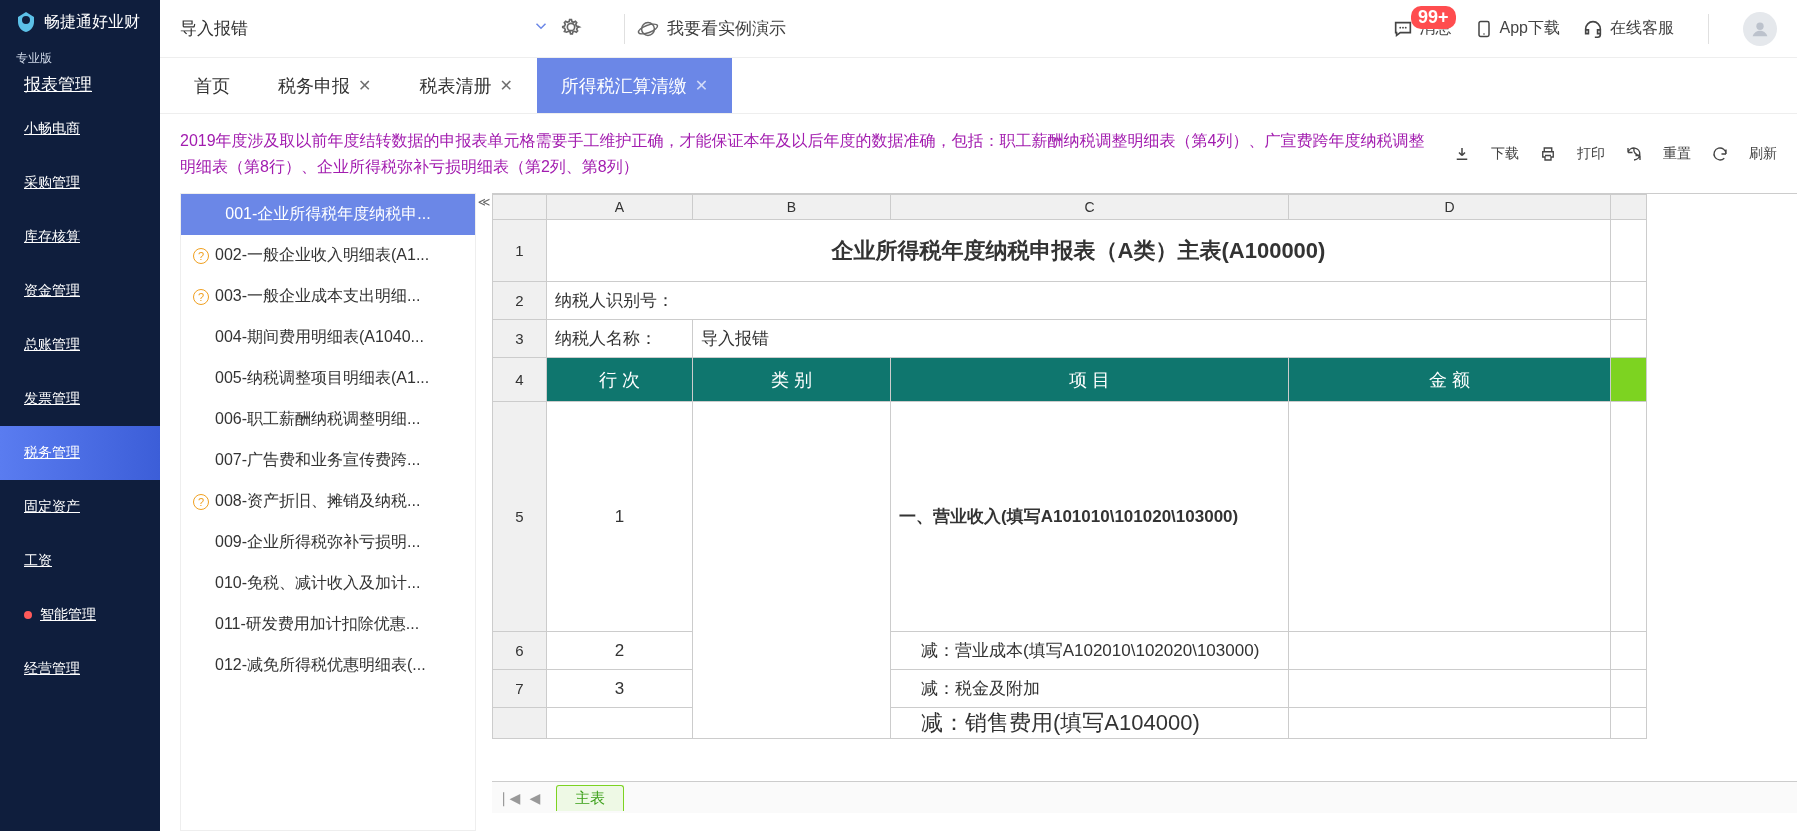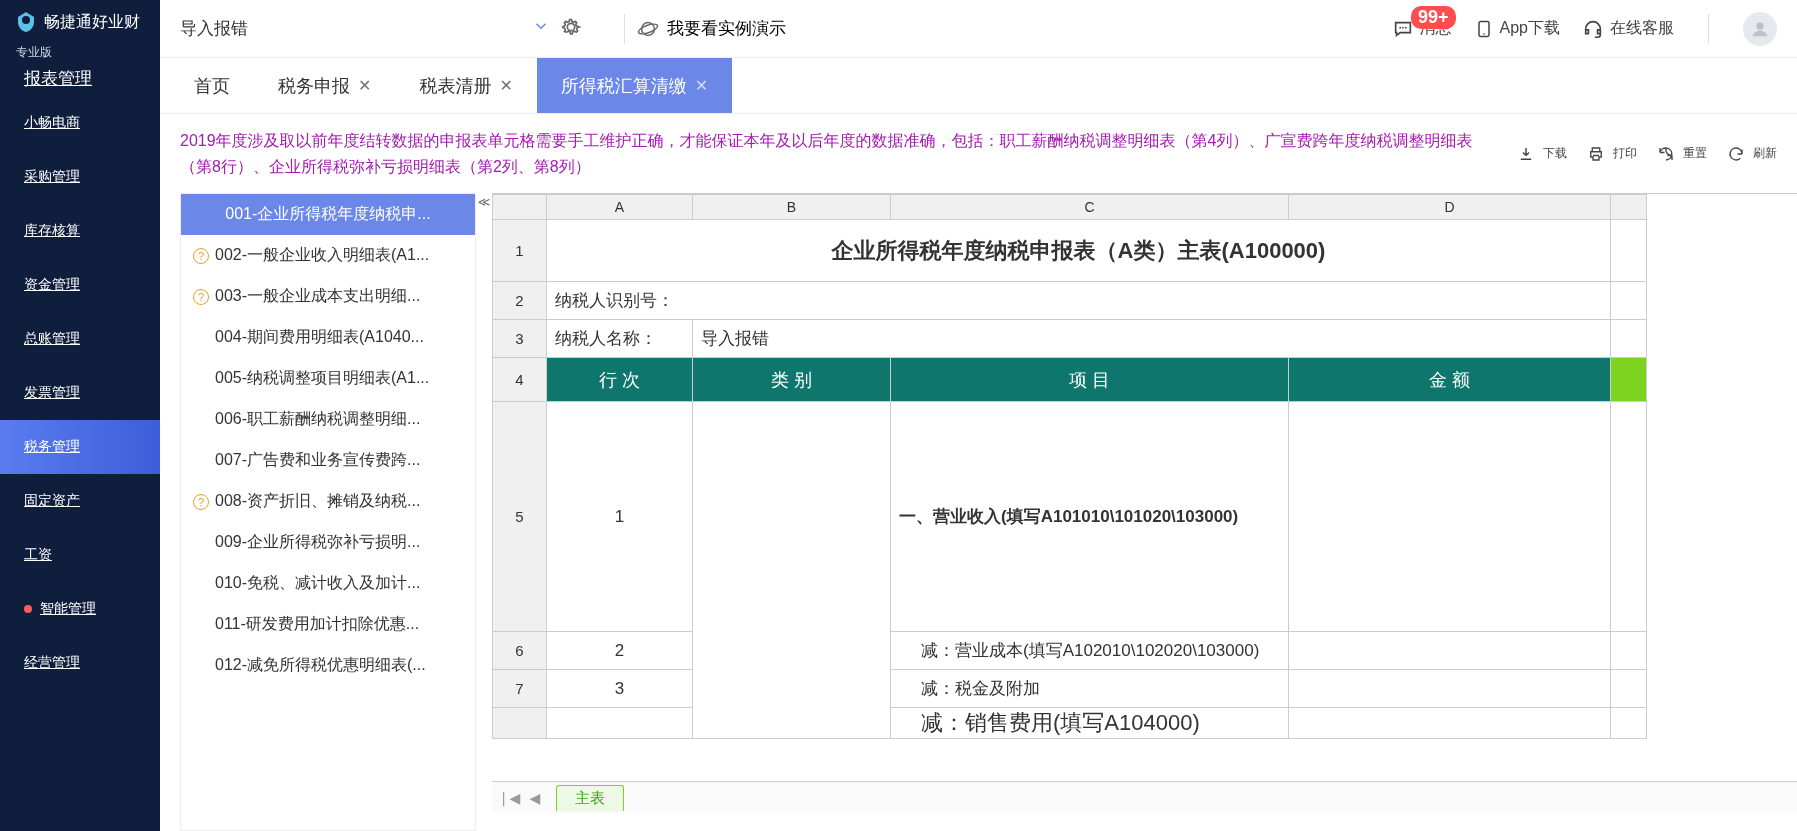--- a/index.html
+++ b/index.html
@@ -4,49 +4,49 @@
 <style>
   * { box-sizing: border-box; margin: 0; padding: 0; }
   body { font-family: "Microsoft YaHei", Arial, sans-serif; font-size: 14px; color: #333; background: #fff; overflow: hidden; width: 1797px; height: 831px; }
   .app { display: flex; height: 100%; }
   
   .sidebar { width: 160px; background: #0f1e3d; color: #fff; display: flex; flex-direction: column; }
   .logo-area { padding: 10px 14px 6px; }
   .logo-row { display: flex; align-items: center; gap: 6px; }
   .logo-row svg { flex-shrink: 0; }
   .logo-text { font-size: 16px; font-weight: 500; }
-  .edition { font-size: 12px; margin-top: 10px; margin-left: 2px; color: #cfd8e8; }
+  .edition { font-size: 12px; margin-top: 16px; margin-left: 2px; color: #cfd8e8; }
   .nav { flex: 1; overflow-y: auto; text-decoration: underline; }
   .nav::-webkit-scrollbar { width: 6px; }
   .nav::-webkit-scrollbar-thumb { background: #2a3d5c; border-radius: 3px; }
   .nav-item { padding: 18px 24px; font-size: 14px; cursor: pointer; position: relative; }
   .nav-item.active { background: linear-gradient(90deg,#5a7cf0,#3c5ed8); }
   .nav-item .dot { width: 8px; height: 8px; background: #ff5a5a; border-radius: 50%; display: inline-block; margin-right: 8px; vertical-align: middle; }
   
   .main { flex: 1; display: flex; flex-direction: column; overflow: hidden; }
   
   .topbar { height: 58px; display: flex; align-items: center; padding: 0 20px; border-bottom:1px solid #eee;}
   .org-select { display: flex; align-items: center; gap: 10px; font-size: 17px; padding: 4px 0; cursor: pointer; flex:1; max-width: 380px;}
   .org-select .chev { color: #6b87e7; margin-left: auto; margin-right: 10px;}
   .gear { color: #666; cursor:pointer; margin-right: 30px;}
-  .demo { display:flex; align-items:center; gap:8px; font-size:17px; color:#000000; cursor:pointer;}
+  .demo { display:flex; align-items:center; gap:8px; font-size:17px; color:#404040; cursor:pointer;}
   .right-tools { margin-left:auto; display:flex; align-items:center; gap:22px; }
   .tool { display:flex; align-items:center; gap:6px; font-size:16px; color:#444; cursor:pointer; position: relative;}
   .badge { position:absolute; top:-12px; right:-4px; background:#ff4d4f; color:#fff; border-radius:10px; font-size:18px; padding:1px 7px; font-weight:600;}
   .avatar { width:34px; height:34px; border-radius:50%; background:#e5e8ec; display:flex; align-items:center; justify-content:center; }
   .sep { width:1px; height:30px; background:#e0e0e0; margin: 0 12px;}
   
   .tabs { display:flex; align-items:center; height:56px; padding: 0 10px; border-bottom:1px solid #eee;}
   .tab { padding: 0 24px; height:100%; display:flex; align-items:center; font-size:18px; cursor:pointer; gap:8px; }
   .tab.active { background:#6b87e7; color:#fff; }
   .tab .close { font-size:16px; opacity:.7; }
   
   .toolrow { display:flex; align-items:center; padding: 14px 20px 14px 20px; gap:20px; }
   .warning { color:#a21caf; font-size:16px; line-height:1.6; flex:1; }
-  .toolbtn { display:flex; align-items:center; gap:8px; font-size:12px; color:#444; cursor:pointer; white-space:nowrap;}
+  .toolbtn { display:flex; align-items:center; gap:20px; font-size:14px; color:#444; cursor:pointer; white-space:nowrap;}
   
   .content { flex:1; display:flex; overflow:hidden; padding: 0 0 0 20px;}
   .form-list { width:296px; display:flex; flex-direction:column; border:1px solid #eee; }
   .form-item { padding: 10px 12px 10px 12px; font-size:16px; cursor:pointer; white-space:nowrap; overflow:hidden; text-overflow:ellipsis; display:flex; align-items:center; gap:6px;}
   .form-item.sel { background:#6b87e7; color:#fff; text-align:center; justify-content:center;}
   .qmark { display:inline-flex; width:16px; height:16px; border:1px solid #f0a020; color:#f0a020; border-radius:50%; font-size:11px; align-items:center; justify-content:center; flex-shrink:0;}
   .collapse { width:16px; display:flex; align-items:flex-start; padding-top:2px; justify-content:center; color:#666; cursor:pointer; font-size:12px;}
   
   .sheet-wrap { flex:1; display:flex; flex-direction:column; overflow:hidden; border-top:1px solid #ccc;}
   .sheet { flex:1; overflow:auto; position:relative;}

